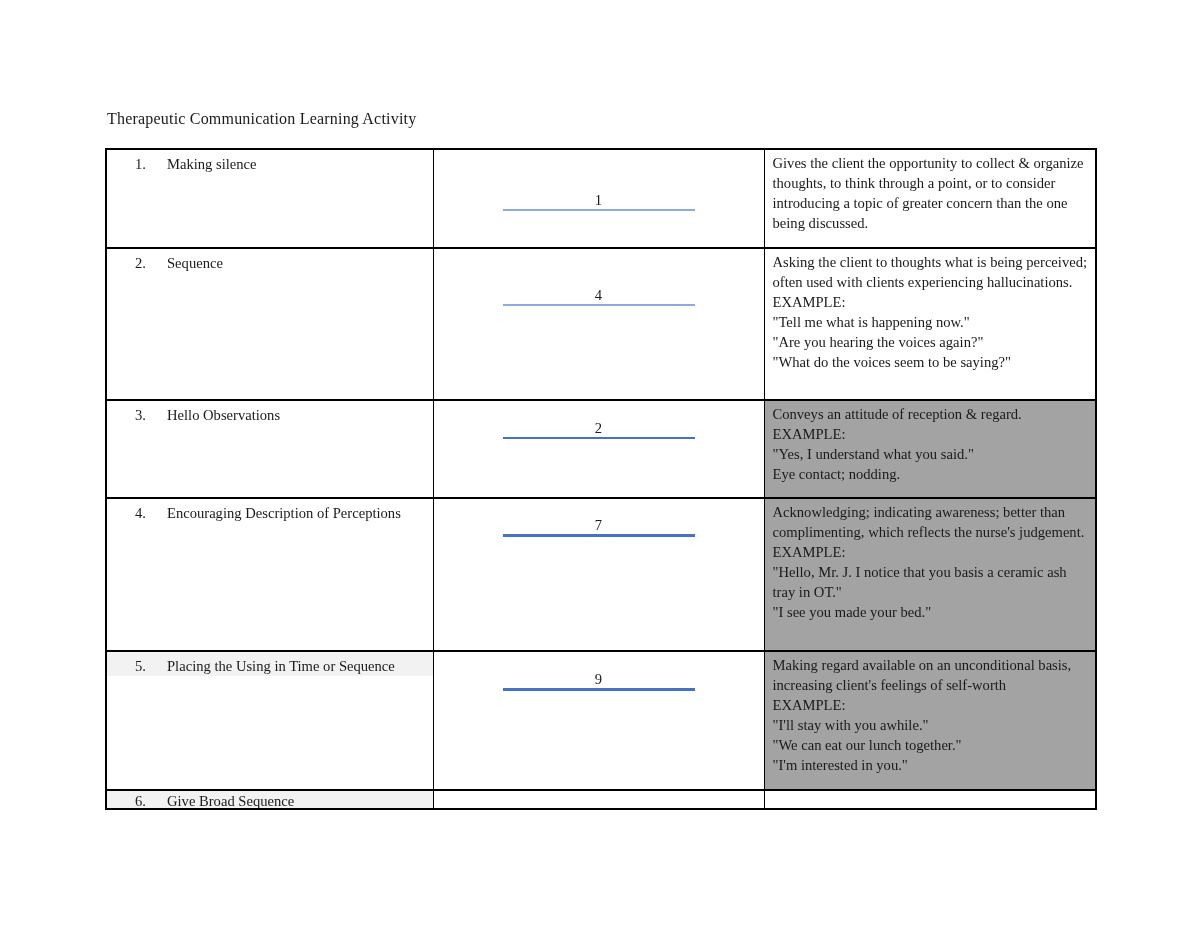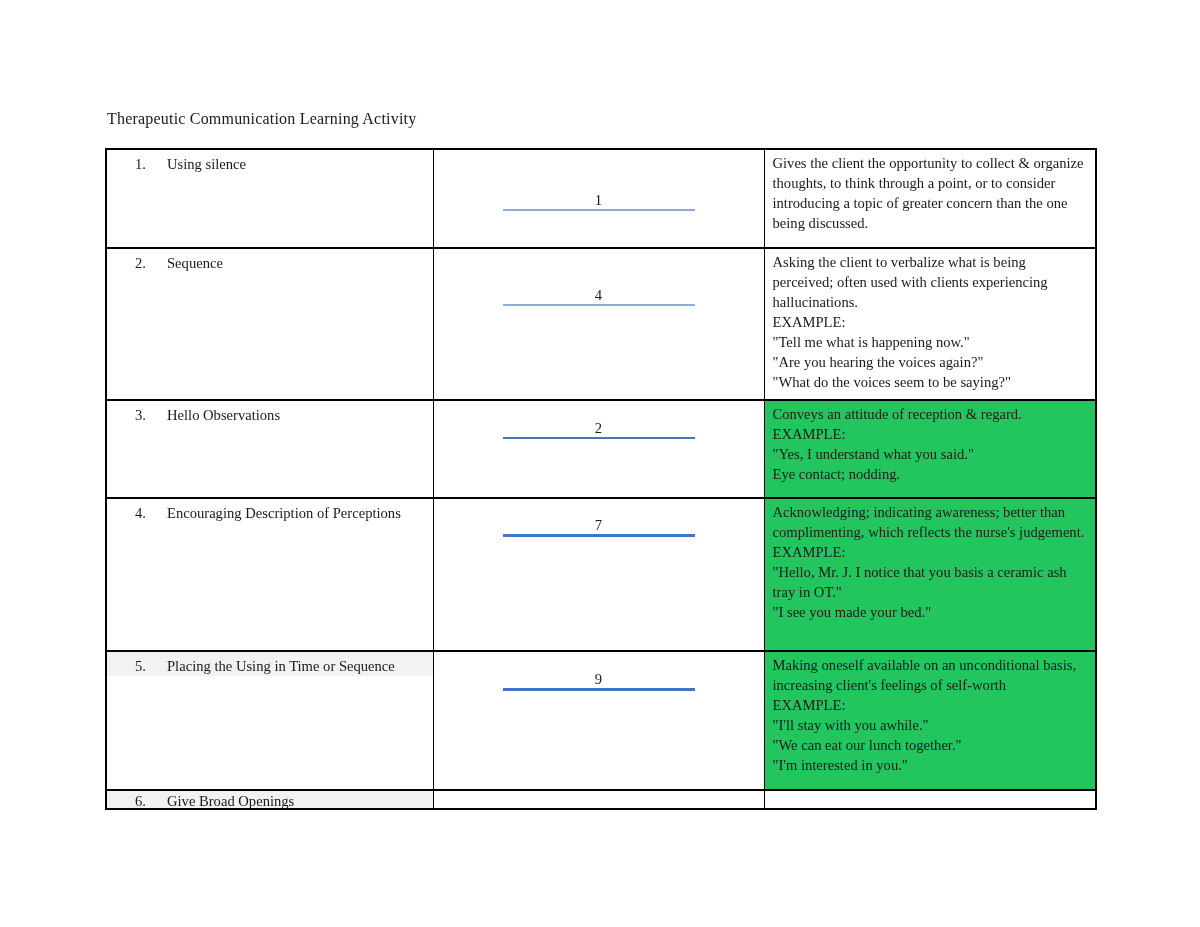--- a/index.html
+++ b/index.html
@@ -32,21 +32,21 @@
     font-size:14.6px;line-height:17px;
   }
   .blank.light{border-bottom:2px solid #8faadc;}
   .blank.dark2{border-bottom:2px solid #4472c4;}
   .blank.dark3{border-bottom:3px solid #4472c4;}
   
   .desc{
     padding:3px 7px 0 8px;font-size:14.6px;line-height:20px;
     white-space:pre-line;
   }
-  .shaded{background:#22c55e;}
+  .shaded{background:#a3a3a3;}
   .clip{height:17px;overflow:hidden;}
   
   .r1 td{height:97px;} .r2 td{height:150px;} .r3 td{height:96px;}
   .r4 td{height:151px;} .r5 td{height:137px;} .r6 td{height:15px;}
 </style>
 </head>
 <body>
 
 <div class="page">
 
@@ -57,21 +57,21 @@
       <col style="width:327px">
         <col style="width:331px">
         <col style="width:332px">
     </colgroup>
 
     <tbody>
         <tr class="r1">
       <td>
         <div class="label-line">
           <span class="num">1.</span>
-          <span class="tech">Using silence</span>
+          <span class="tech">Making silence</span>
         </div>
       </td>
       <td>
         <div class="blank light" style="margin-top:42px">
           <span>1</span>
         </div>
       </td>
       <td>
         <div class="desc">Gives the client the opportunity to collect &amp; organize thoughts, to think through a point, or to consider introducing a topic of greater concern than the one being discussed.</div>
       </td>
@@ -83,21 +83,21 @@
           <span class="num">2.</span>
           <span class="tech">Sequence</span>
         </div>
       </td>
       <td>
         <div class="blank light" style="margin-top:38px">
           <span>4</span>
         </div>
       </td>
       <td>
-        <div class="desc">Asking the client to verbalize what is being perceived; often used with clients experiencing hallucinations.
+        <div class="desc">Asking the client to thoughts what is being perceived; often used with clients experiencing hallucinations.
 EXAMPLE:
 "Tell me what is happening now."
 "Are you hearing the voices again?"
 "What do the voices seem to be saying?"</div>
       </td>
     </tr>
 
     <tr class="r3">
       <td>
         <div class="label-line">
@@ -144,34 +144,34 @@
           <span class="num">5.</span>
           <span class="tech">Placing the Using in Time or Sequence</span>
         </div>
       </td>
       <td>
         <div class="blank dark3" style="margin-top:19px">
           <span>9</span>
         </div>
       </td>
       <td class="shaded">
-        <div class="desc">Making oneself available on an unconditional basis, increasing client's feelings of self-worth
+        <div class="desc">Making regard available on an unconditional basis, increasing client's feelings of self-worth
 EXAMPLE:
 "I'll stay with you awhile."
 "We can eat our lunch together."
 "I'm interested in you."</div>
       </td>
     </tr>
 
     <tr class="r6">
       <td>
         <div class="clip">
           <div class="label-line hl" style="padding-top:0;">
             <span class="num">6.</span>
-            <span class="tech">Give Broad Openings</span>
+            <span class="tech">Give Broad Sequence</span>
           </div>
         </div>
       </td>
       <td></td>
       <td>
         <div class="clip">
           <div class="desc" style="padding-top:12px;">Allows the client to take the initiative in</div>
         </div>
       </td>
     </tr>

